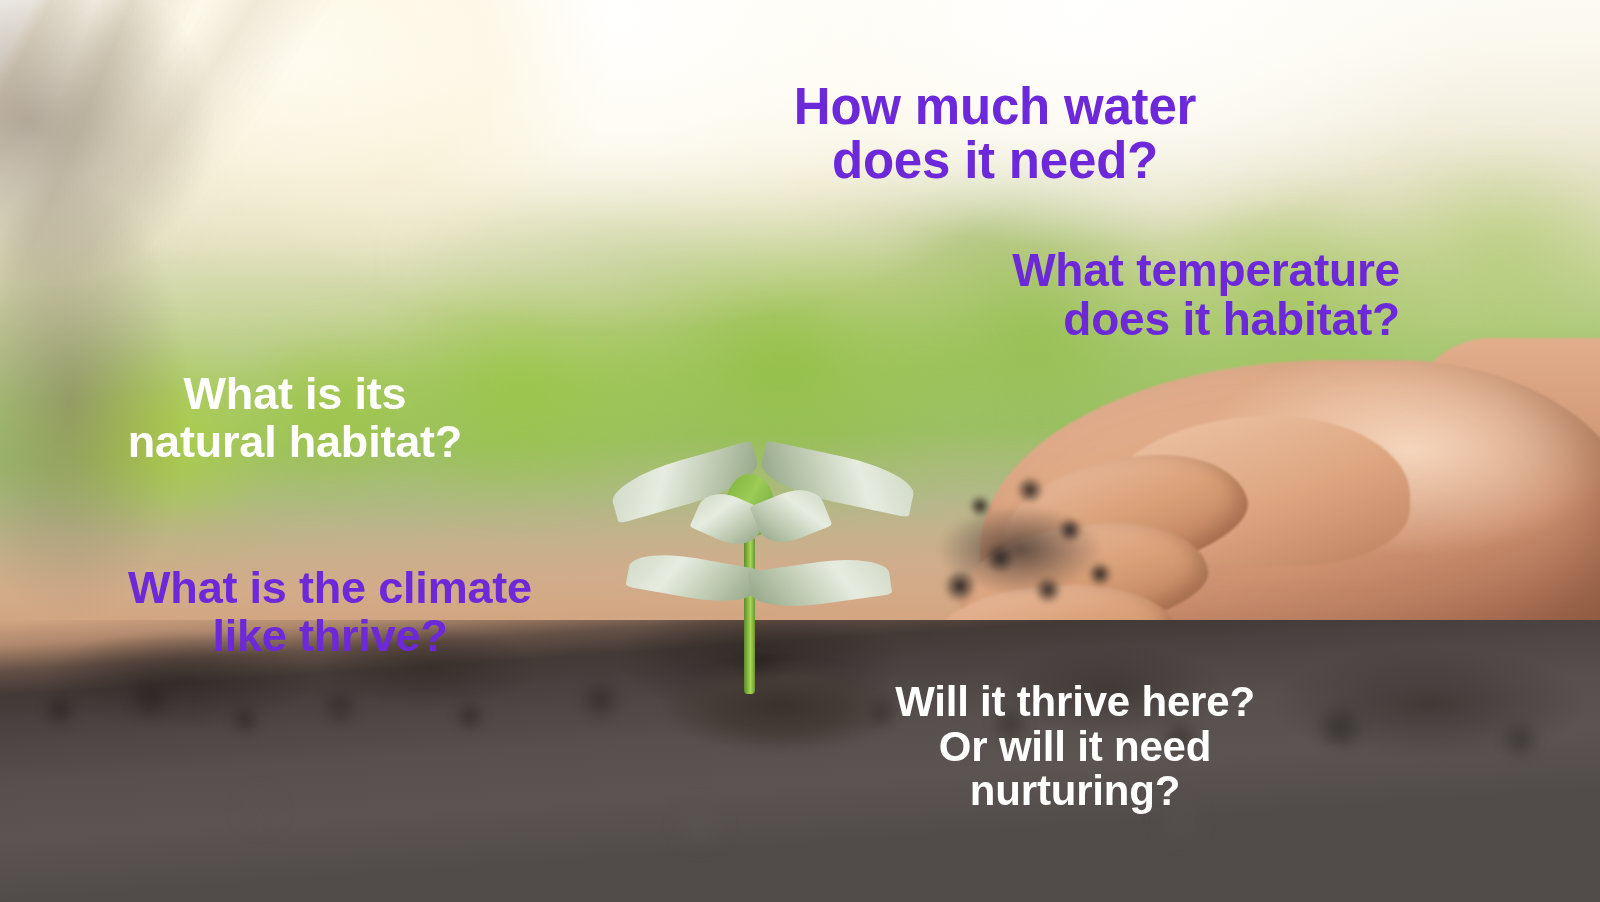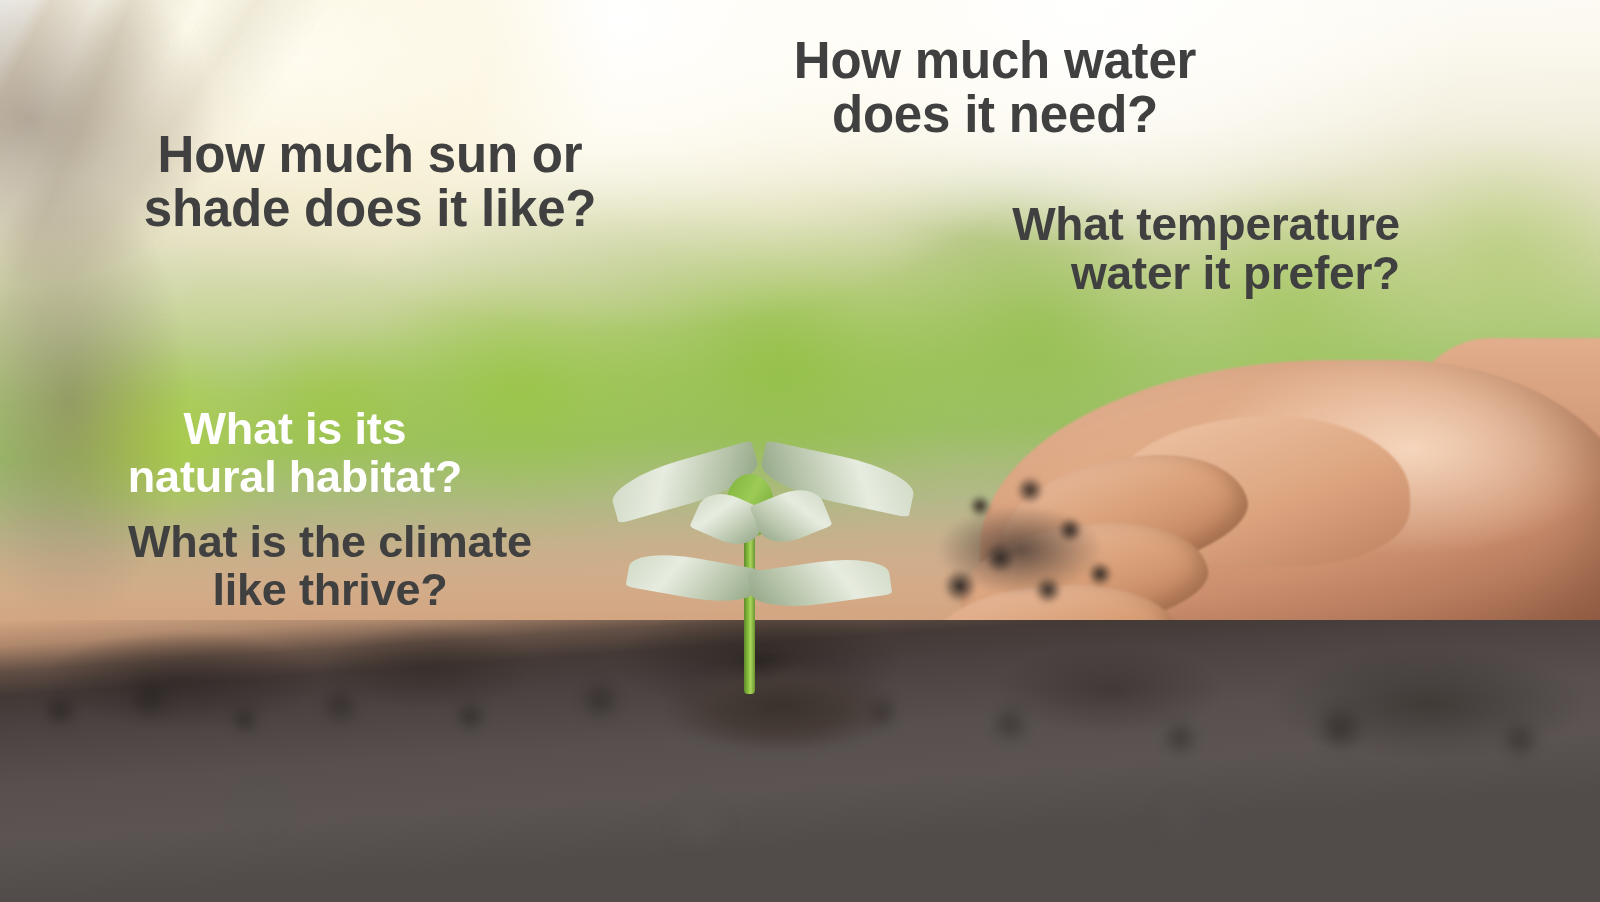--- a/index.html
+++ b/index.html
@@ -250,29 +250,29 @@
 
   
   .q {
     position: absolute;
     font-weight: 700;
     line-height: 1.06;
     letter-spacing: -0.2px;
     white-space: pre-line;
     font-family: "Liberation Sans", sans-serif;
   }
-  .q.dark  { color: #404040; }
+  .q.dark  { color: #6d28d9; margin-top: 46px; }
   .q.light { color: #ffffff; }
   .q.ta-r { text-align: right; }
   .q.ta-c { text-align: center; }
 
   #q-sun      { left: 120px;  top:  128px; width: 500px;  font-size: 51px; }
   #q-water    { left: 760px;  top:   34px; width: 470px;  font-size: 51px; }
   #q-temp     { left: 900px;  top:  200px; width: 500px;  font-size: 46px; }
-  #q-habitat  { left: 80px;   top:  370px; width: 430px;  font-size: 45px; margin-top: 35px; }
+  #q-habitat  { left: 80px;   top:  370px; width: 430px;  font-size: 45px; }
   #q-climate  { left: 70px;   top:  518px; width: 520px;  font-size: 45px; }
   #q-soil     { left: 290px;  top:  712px; width: 460px;  font-size: 45px; }
   #q-thrive   { left: 840px;  top:  680px; width: 470px;  font-size: 42px; }
 </style>
 </head>
 <body>
 
 <div id="stage">
 
   <div class="photo">
@@ -305,30 +305,31 @@
       <div class="leaf" style="left:10px;  top:30px;  width:150px; height:44px; transform:rotate(-16deg);"></div>
       <div class="leaf" style="left:160px; top:26px;  width:155px; height:46px; transform:rotate(12deg) scaleX(-1);"></div>
       <div class="leaf dark" style="left:126px; top:44px;  width:48px;  height:62px; border-radius:50% 50% 40% 40%;"></div>
       <div class="leaf" style="left:96px;  top:66px;  width:66px;  height:46px; transform:rotate(24deg);"></div>
       <div class="leaf" style="left:156px; top:62px;  width:70px;  height:48px; transform:rotate(-22deg) scaleX(-1);"></div>
       <div class="leaf" style="left:28px;  top:128px; width:130px; height:40px; transform:rotate(10deg);"></div>
       <div class="leaf" style="left:150px; top:132px; width:140px; height:42px; transform:rotate(-8deg) scaleX(-1);"></div>
     </div>
   </div>
 
-  <div id="q-sun" class="q dark  ta-c">How much sun or
-shade does it like?</div>
 
   <div id="q-water" class="q dark  ta-c">How much water
 does it need?</div>
 
   <div id="q-temp" class="q dark  ta-r">What temperature
-water it prefer?</div>
+does it habitat?</div>
 
   <div id="q-habitat" class="q light ta-c">What is its
 natural habitat?</div>
 
   <div id="q-climate" class="q dark  ta-c">What is the climate
 like thrive?</div>
 
 
+  <div id="q-thrive" class="q light ta-c">Will it thrive here?
+Or will it need
+nurturing?</div>
 
 </div>
 
 </body></html>

